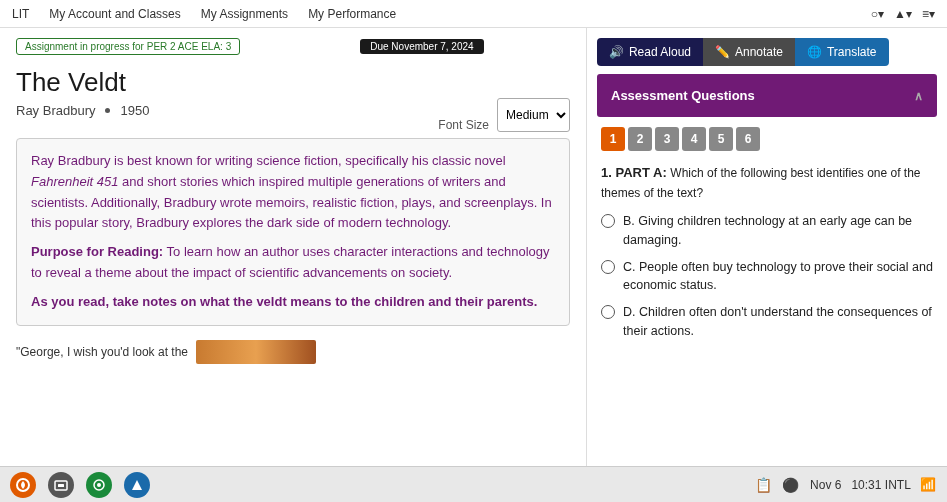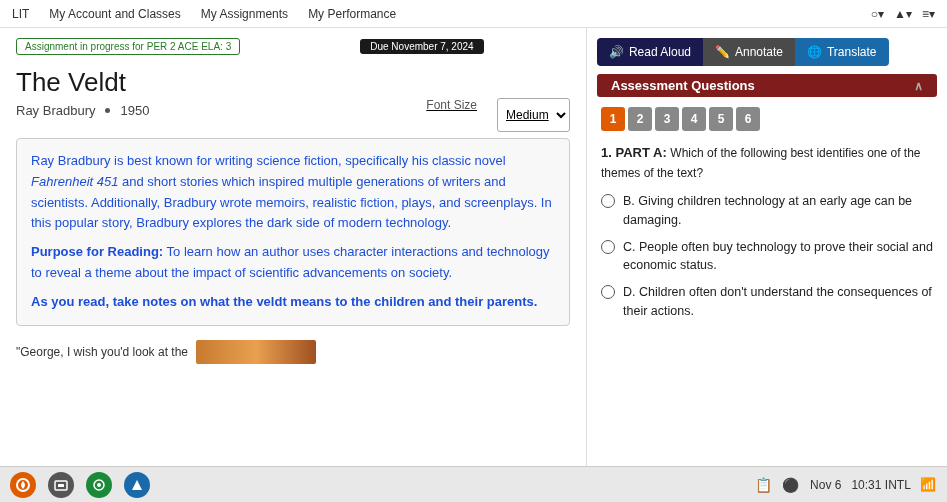--- a/index.html
+++ b/index.html
@@ -95,24 +95,23 @@
     .author-dot {
       width: 5px;
       height: 5px;
       background: #555;
       border-radius: 50%;
       display: inline-block;
     }
 
     .font-size-row {
       display: flex;
-      align-items: flex-start;
-      gap: 20px;
+      align-items: flex-end;
+      gap: 8px;
       margin-left: auto;
-      text-decoration: underline;
     }
 
     .font-size-label {
       font-size: 12px;
       color: #555;
     }
 
     .font-size-select {
       font-size: 12px;
       padding: 8px 4px;
@@ -121,21 +120,21 @@
       background: #fff;
     }
 
     .text-box {
       background: #f8f8f8;
       border: 1px solid #ccc;
       border-radius: 4px;
       padding: 12px 14px;
       font-size: 13px;
       line-height: 1.6;
-      color: #1d4ed8;
+      color: #701a75;
       margin-bottom: 10px;
     }
 
     .text-box p { margin-bottom: 8px; }
     .text-box p:last-child { margin-bottom: 0; }
 
     .italic { font-style: italic; }
     .bold { font-weight: bold; }
 
     .bottom-quote {
@@ -202,25 +201,25 @@
       padding: 7px 12px;
       font-size: 12px;
       border-radius: 0 4px 4px 0;
       cursor: pointer;
       display: flex;
       align-items: center;
       gap: 5px;
     }
 
     .assessment-header {
-      background: #7f1d1d;
+      background: #701a75;
       color: #fff;
       font-size: 13px;
       font-weight: bold;
-      padding: 4px 14px;
+      padding: 14px 14px;
       margin: 8px 10px 0 10px;
       border-radius: 3px;
       display: flex;
       justify-content: space-between;
       align-items: center;
     }
 
     .assessment-body {
       padding: 10px 14px;
       font-size: 12.5px;

